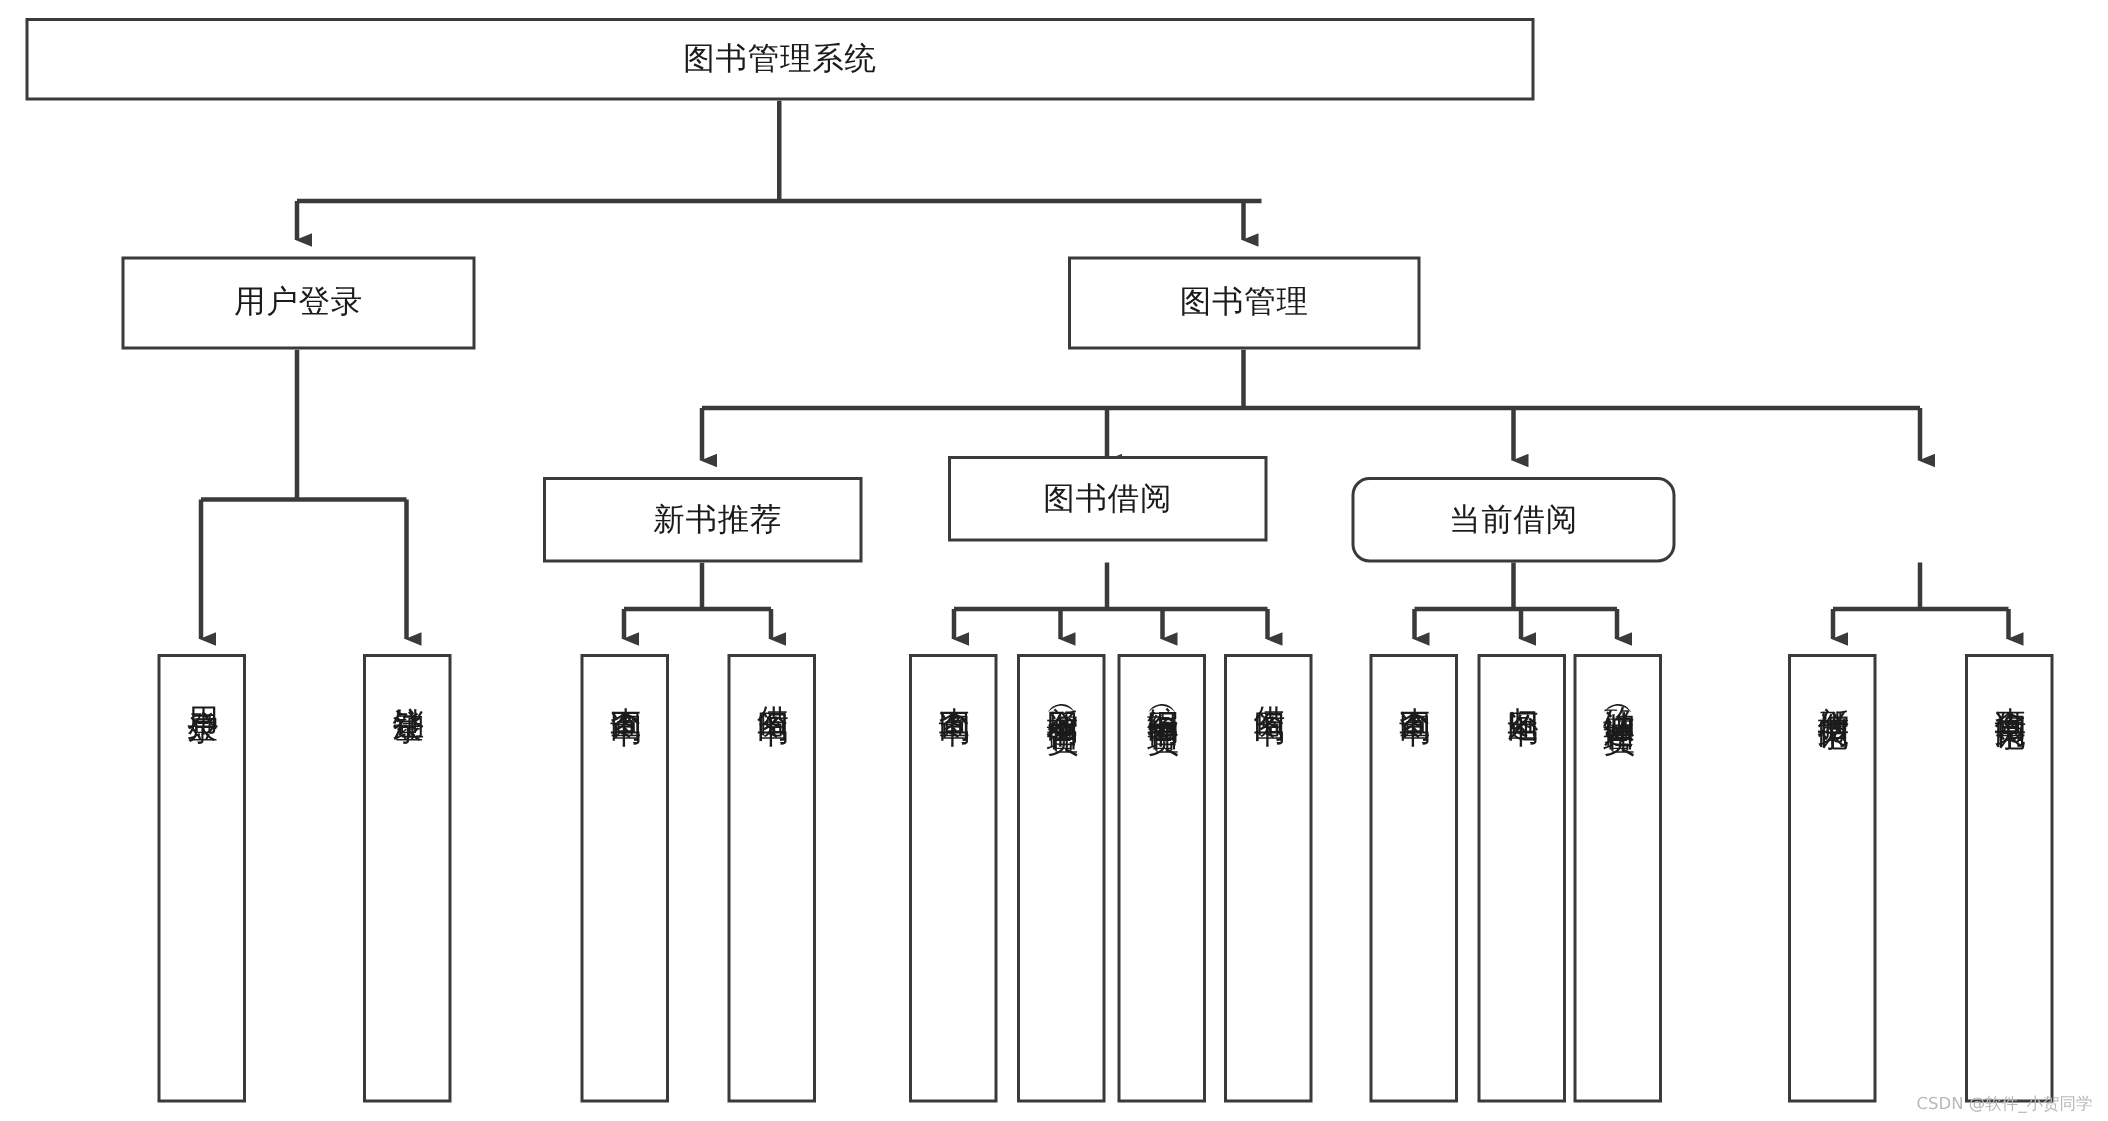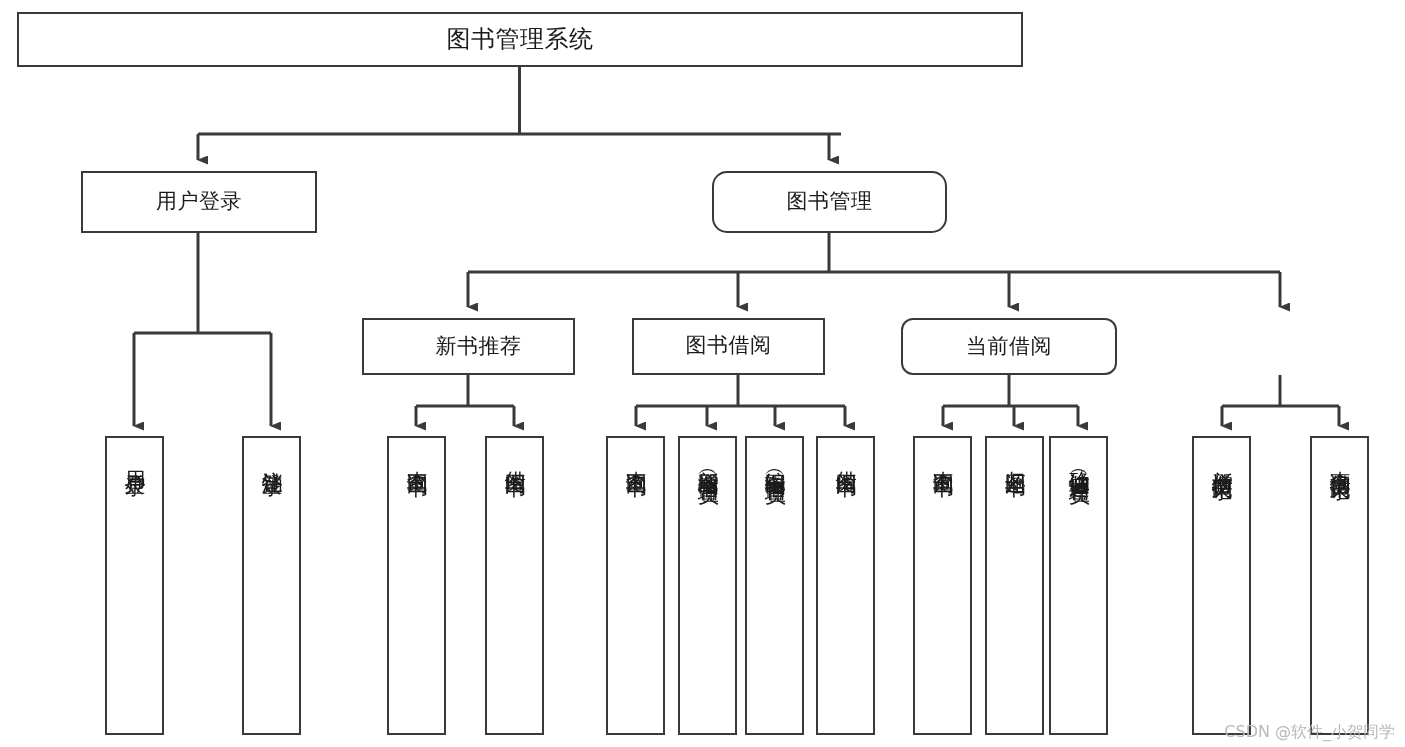--- a/index.html
+++ b/index.html
@@ -36,41 +36,41 @@
     justify-content: center;
     color: #1b1b1b;
   }
   .node-h {
     font-size: 21px;
     letter-spacing: 0.5px;
     line-height: 1.1;
     white-space: nowrap;
   }
   .node-root {
-    font-size: 24px;
+    font-size: 21px;
   }
   .node-v {
     align-items: flex-start;
     justify-content: center;
     padding-top: 16px;
   }
   .vtext {
     writing-mode: vertical-rl;
     text-orientation: upright;
     font-size: 21px;
     line-height: 1.32;
     letter-spacing: 2px;
     white-space: nowrap;
     text-align: left;
   }
   .watermark {
     position: absolute;
     right: 10px;
     bottom: 4px;
-    font-size: 16px;
+    font-size: 11px;
     color: #b9b9b9;
     white-space: nowrap;
     pointer-events: none;
   }
 </style>
 </head>
 <body>
 
 <div id="diagram-root">
 
@@ -125,28 +125,28 @@
     </g>
   </svg>
 
   <div class="node node-h node-root" style="left:17px; top:12px; width:1006px; height:55px;">
     <span>图书管理系统</span>
   </div>
 
   <div class="node node-h" style="left:81px; top:171px; width:236px; height:62px;">
     <span>用户登录</span>
   </div>
-  <div class="node node-h" style="left:712px; top:171px; width:235px; height:62px;border-radius:15px;">
+  <div class="node node-h" style="left:712px; top:171px; width:235px; height:62px;">
     <span>图书管理</span>
   </div>
 
   <div class="node node-h" style="left:362px; top:318px; width:213px; height:57px;padding-left:20px;">
     <span>新书推荐</span>
   </div>
-  <div class="node node-h" style="left:632px; top:318px; width:193px; height:57px;font-family:Liberation Mono, monospace;">
+  <div class="node node-h" style="left:632px; top:304px; width:213px; height:57px;">
     <span>图书借阅</span>
   </div>
   <div class="node node-h" style="left:901px; top:318px; width:216px; height:57px;border-radius:12px;">
     <span>当前借阅</span>
   </div>
 
   <div class="node node-v" style="left:105px; top:436px; width:59px; height:299px;">
     <span class="vtext">用户登录</span>
   </div>
   <div class="node node-v" style="left:242px; top:436px; width:59px; height:299px;">

